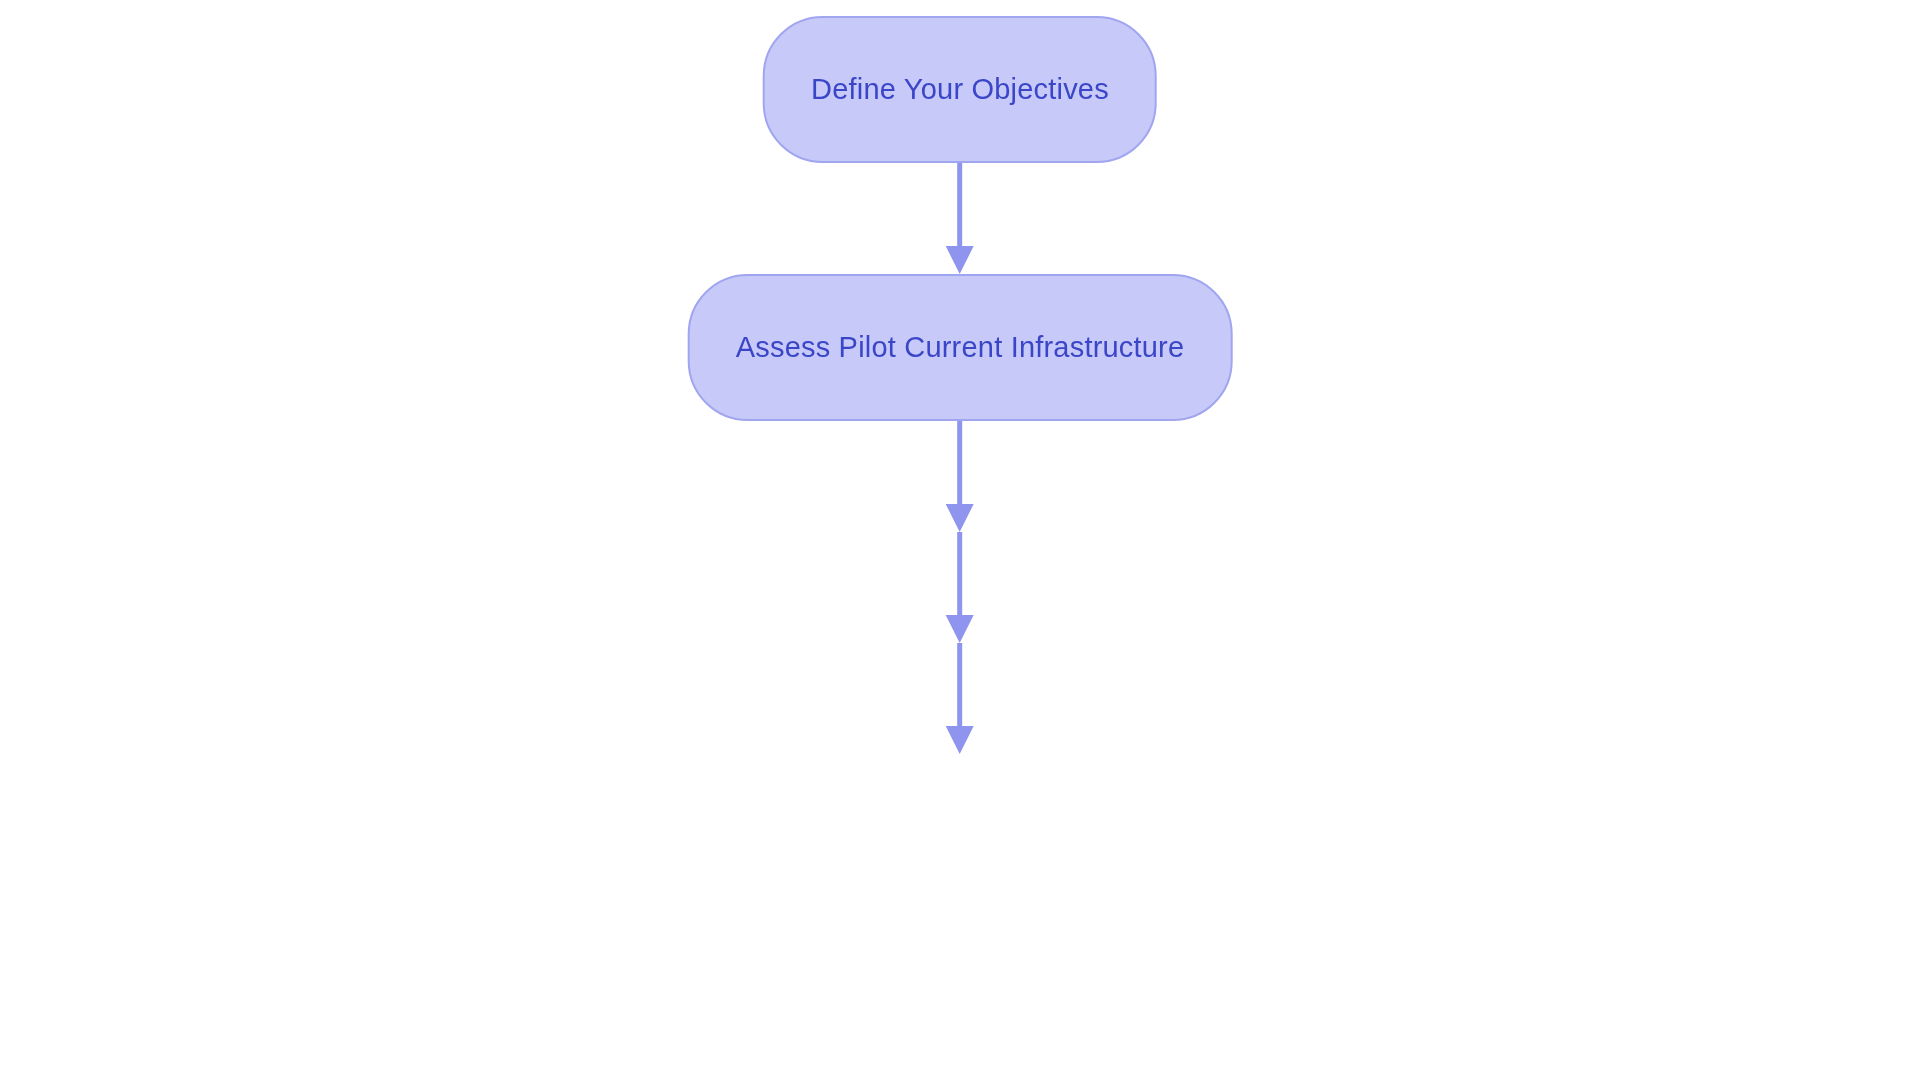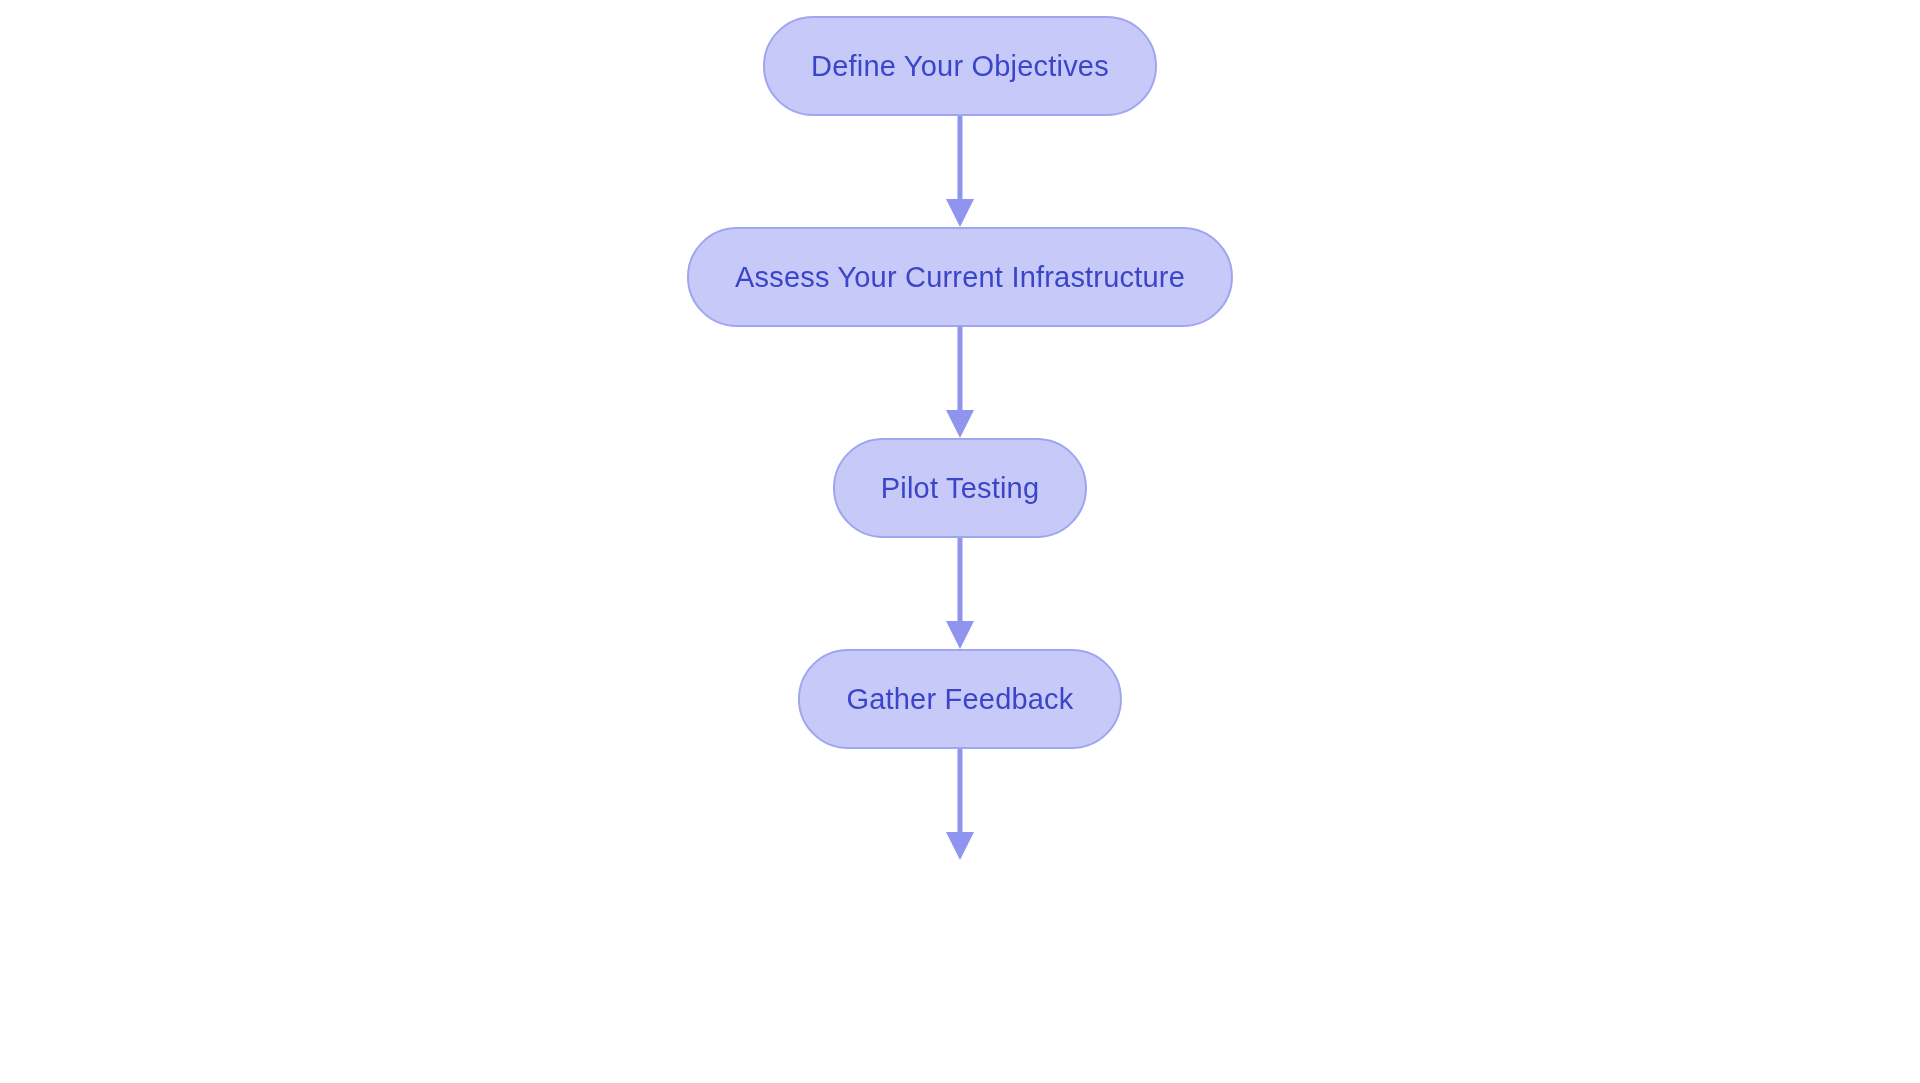--- a/index.html
+++ b/index.html
@@ -26,21 +26,21 @@
   .flow {
     position: absolute;
     top: 16px;
     left: 50%;
     transform: translateX(-50%);
     display: flex;
     flex-direction: column;
     align-items: center;
   }
   .node {
-    height: 100px;
+    height: 147px;
     min-width: 250px;
     padding: 18px 46px;
     border: 2px solid var(--node-border);
     border-radius: 60px;
     background: var(--node-fill);
     color: var(--node-text);
     font-size: 29px;
     letter-spacing: 0.2px;
     display: flex;
     align-items: center;
@@ -82,32 +82,26 @@
 <div class="canvas">
   <div class="flow">
 
     <div class="node">
       <span>Define Your Objectives</span>
     </div>
 
     <div class="arrow"></div>
 
     <div class="node">
-      <span>Assess Your Current Infrastructure</span>
+      <span>Assess Pilot Current Infrastructure</span>
     </div>
 
     <div class="arrow"></div>
 
-    <div class="node">
-      <span>Pilot Testing</span>
-    </div>
 
     <div class="arrow"></div>
 
-    <div class="node">
-      <span>Gather Feedback</span>
-    </div>
 
     <div class="arrow"></div>
 
 
   </div>
 </div>
 
 </body></html>

